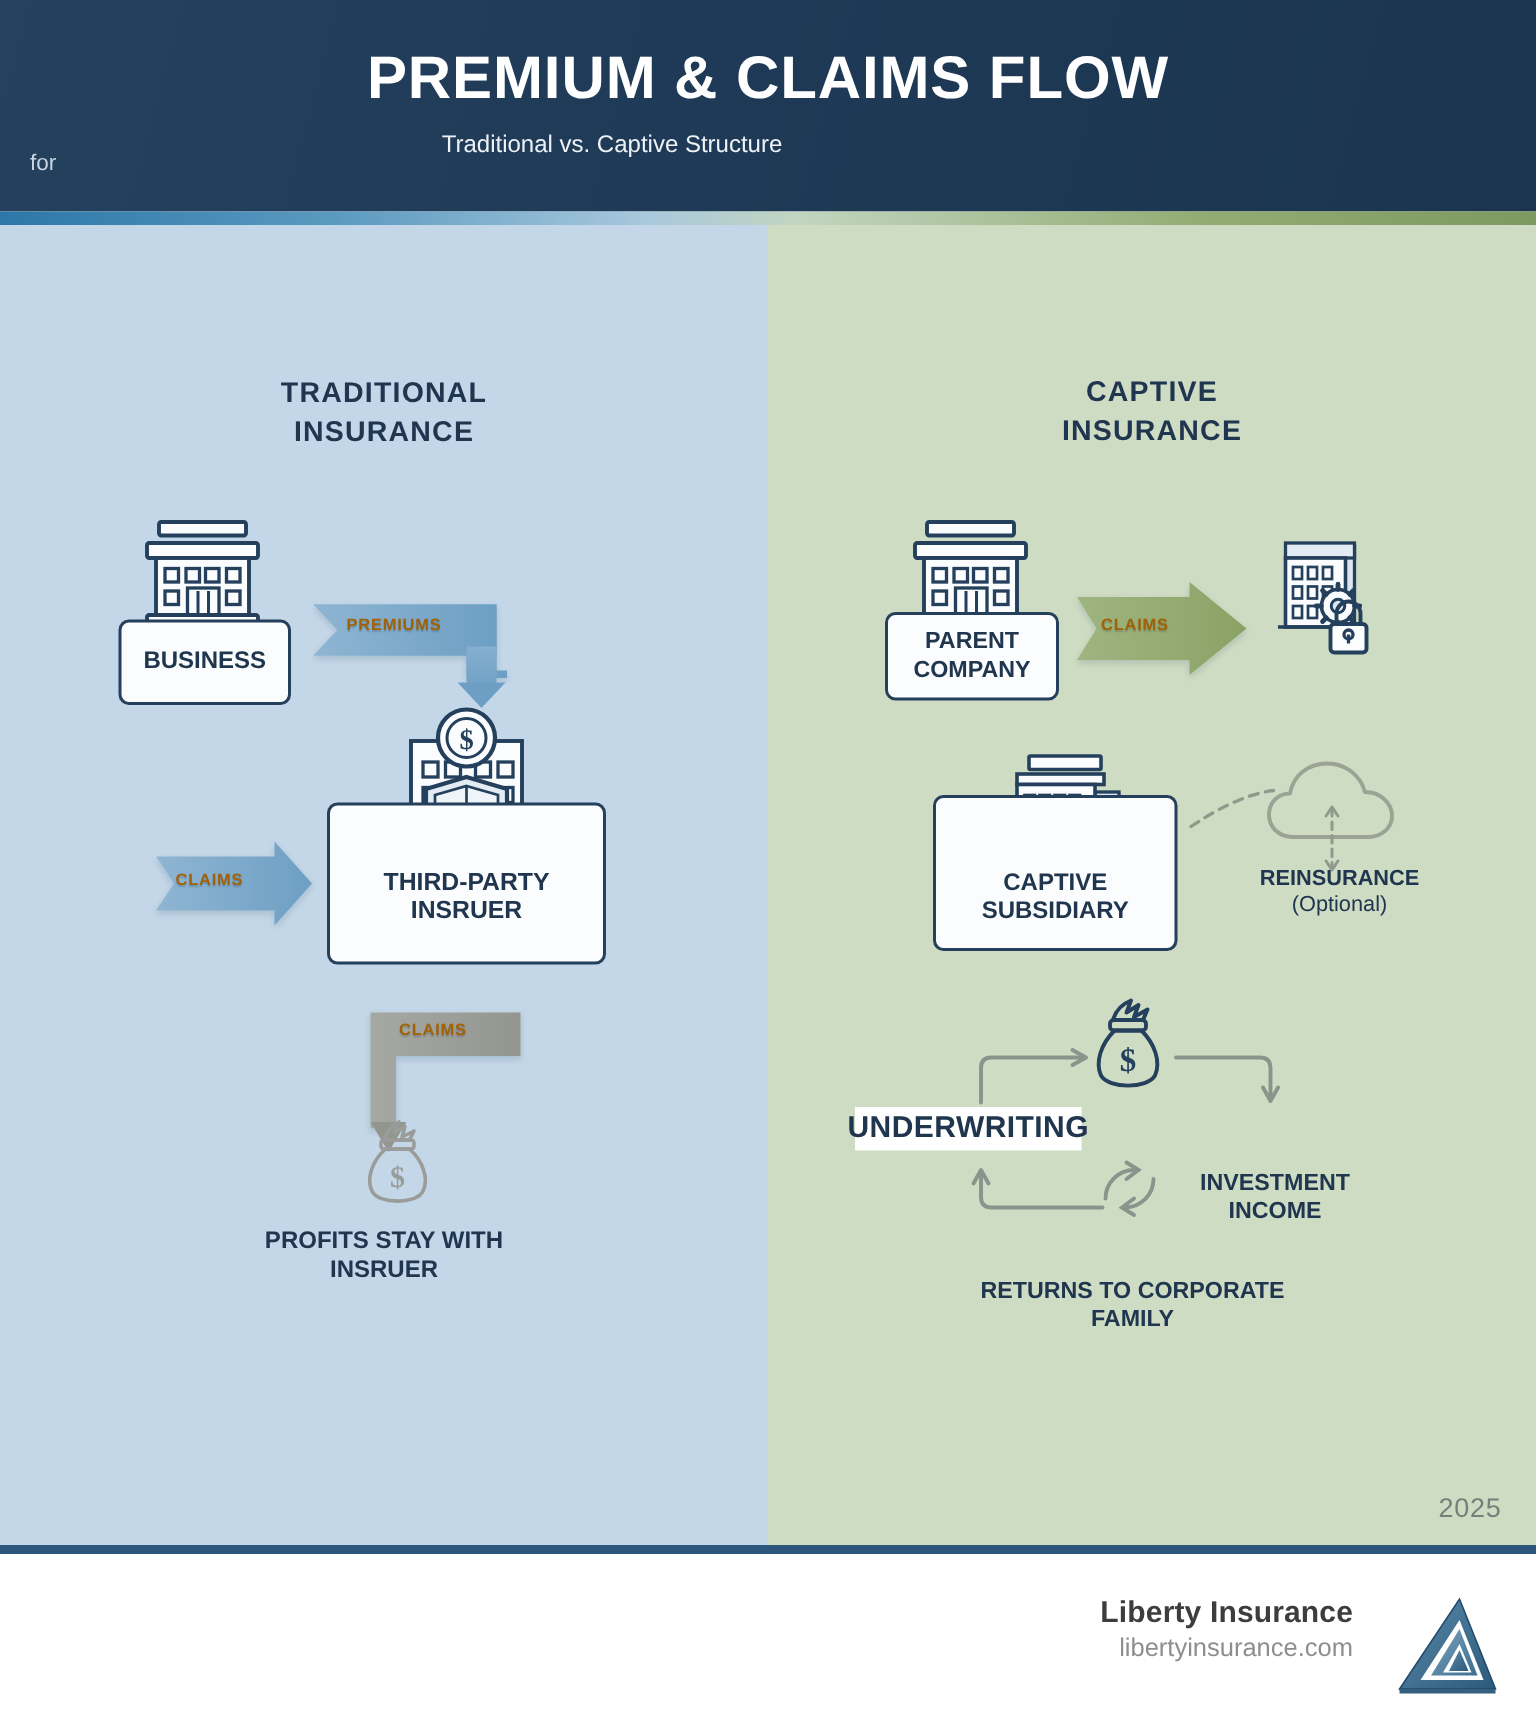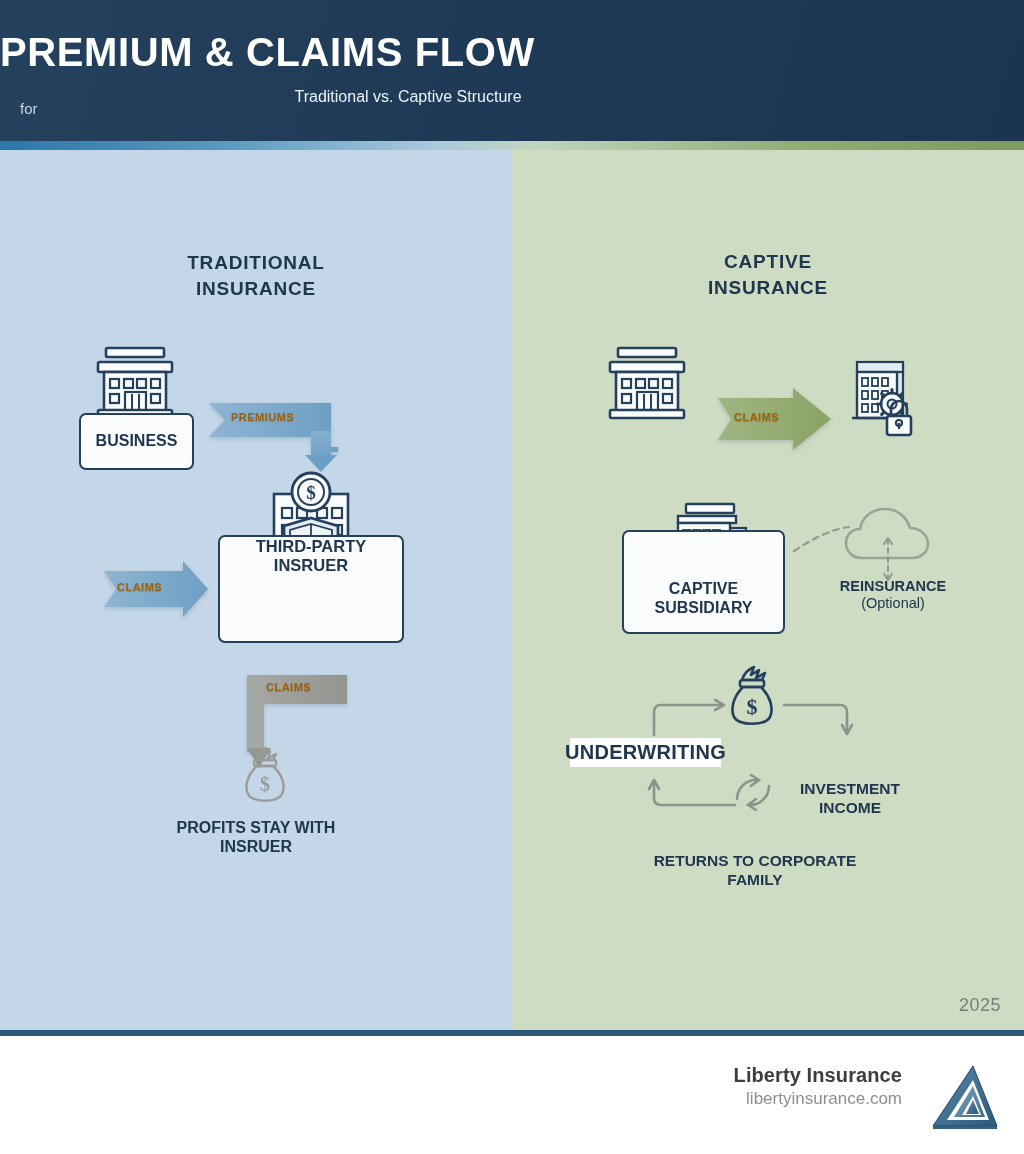--- a/index.html
+++ b/index.html
@@ -24,20 +24,21 @@
     position: absolute;
     left: 0; top: 0;
     width: 1024px; height: 141px;
     background: linear-gradient(105deg, #24415e 0%, #1f3a56 45%, #1b3550 100%);
     overflow: hidden;
   }
   .header-title {
     position: absolute;
     left: 0; top: 30px;
     width: 1024px;
+    text-align: center;
     color: #ffffff;
     font-size: 40px;
     font-weight: bold;
     letter-spacing: 0.6px;
   }
   .header-subtitle {
     position: absolute;
     left: 0; top: 88px;
     width: 816px;
     text-align: center;
@@ -433,34 +434,40 @@
 
   <div class="node-box" style="left:79px; top:413px; width:115px; height:57px; font-size:16px;">
     <span>BUSINESS</span>
   </div>
 
   <div class="ribbon-text" style="left:231px; top:411px;">PREMIUMS</div>
 
   <div class="ribbon-text" style="left:117px; top:581px;">CLAIMS</div>
 
   <div class="node-box" style="left:218px; top:535px; width:186px; height:108px;
-              font-size:16.5px; align-items:flex-start;">
+              font-size:16.5px; padding-top:42px; align-items:flex-start;">
     <div>
       <span>THIRD-PARTY</span><br>
       <span>INSRUER</span>
     </div>
   </div>
 
   <div class="ribbon-text" style="left:266px; top:681px;">CLAIMS</div>
 
   <div class="plain-label" style="left:106px; top:818px; width:300px; font-size:16px;">
     <span>PROFITS STAY WITH</span><br>
     <span>INSRUER</span>
   </div>
 
+  <div class="node-box" style="left:590px; top:408px; width:116px; height:59px; font-size:15.5px;">
+    <div>
+      <span>PARENT</span><br>
+      <span>COMPANY</span>
+    </div>
+  </div>
 
   <div class="ribbon-text" style="left:734px; top:411px;">CLAIMS</div>
 
   <div class="node-box" style="left:622px; top:530px; width:163px; height:104px;
               font-size:16px; padding-top:48px; align-items:flex-start;">
     <div>
       <span>CAPTIVE</span><br>
       <span>SUBSIDIARY</span>
     </div>
   </div>

